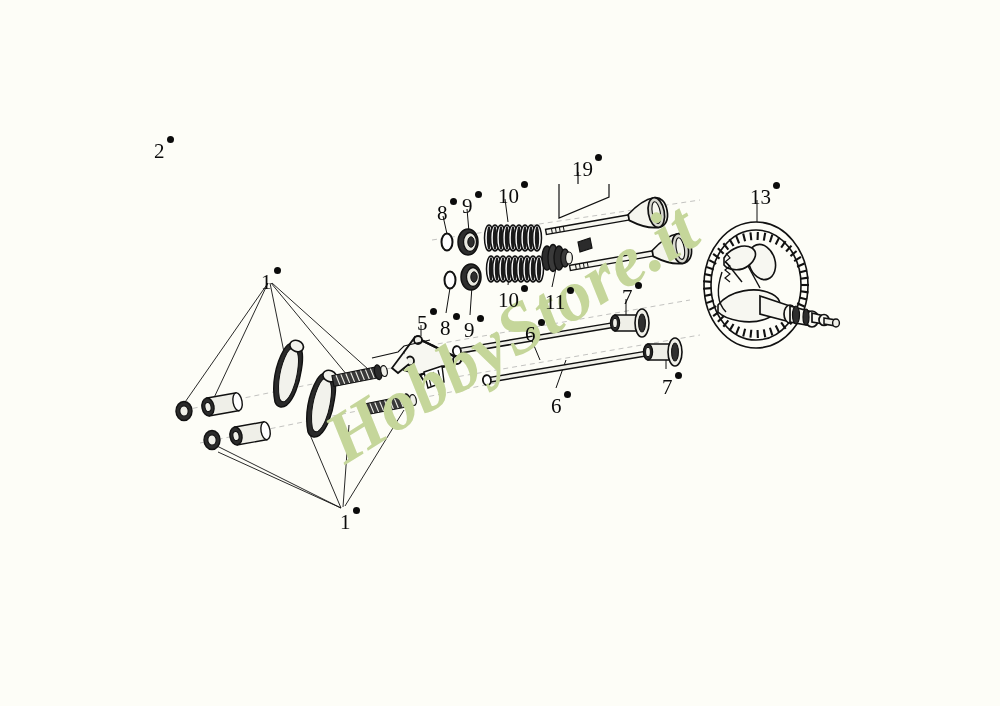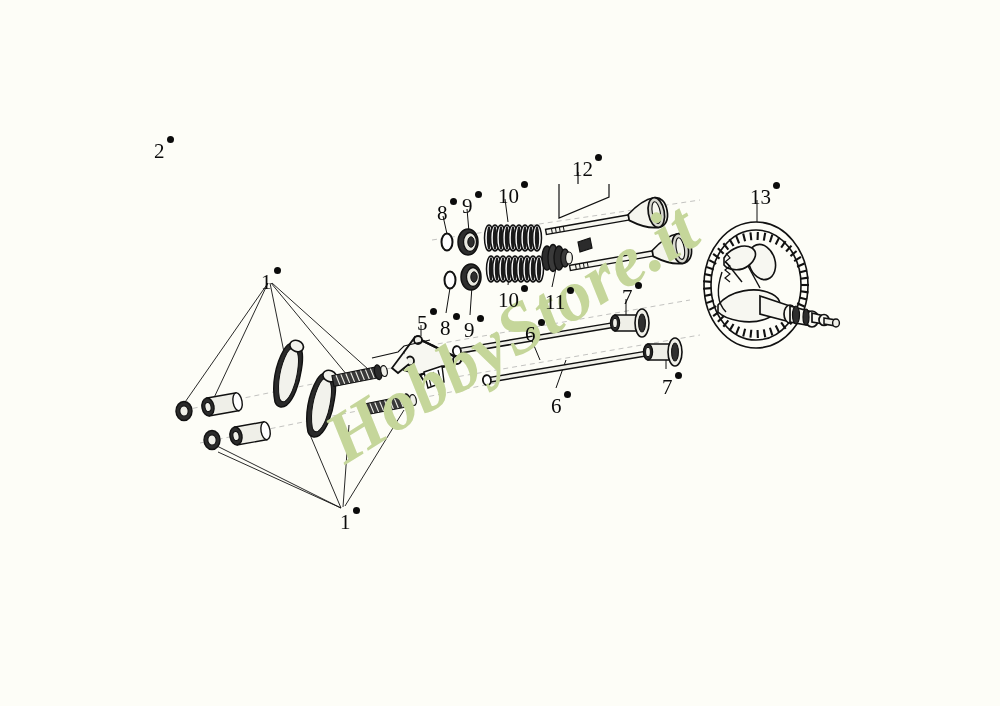--- a/index.html
+++ b/index.html
@@ -520,21 +520,21 @@
       <ellipse cx="836" cy="323" rx="3.4" ry="4" fill="#efefe8" stroke="#111" stroke-width="1.4"></ellipse>
     </g>
   </svg>
 
   <svg id="watermark" viewBox="0 0 1000 706" width="1000" height="706" xmlns="http://www.w3.org/2000/svg">
     <text class="wm-text" x="345" y="465" font-size="72" fill="#c5d69a" transform="rotate(-32 345 465)">HobbyStore.it</text>
   </svg>
 
   <div id="labels">
       <div class="lbl" style="left: 154px; top: 141px;"><span>2</span><span class="dot"></span></div>
-      <div class="lbl" style="left: 572px; top: 159px;"><span>12</span><span class="dot"></span></div>
+      <div class="lbl" style="left: 572px; top: 159px;"><span>19</span><span class="dot"></span></div>
       <div class="lbl" style="left: 750px; top: 187px; text-align: right;"><span>13</span><span class="dot"></span></div>
       <div class="lbl" style="left: 498px; top: 186px;"><span>10</span><span class="dot"></span></div>
       <div class="lbl" style="left: 462px; top: 196px;"><span>9</span><span class="dot"></span></div>
       <div class="lbl" style="left: 437px; top: 203px;"><span>8</span><span class="dot"></span></div>
       <div class="lbl" style="left: 261px; top: 272px;"><span>1</span><span class="dot"></span></div>
       <div class="lbl" style="left: 498px; top: 290px;"><span>10</span><span class="dot"></span></div>
       <div class="lbl" style="left: 545px; top: 292px;"><span>11</span><span class="dot"></span></div>
       <div class="lbl" style="left: 622px; top: 287px;"><span>7</span><span class="dot"></span></div>
       <div class="lbl" style="left: 440px; top: 318px;"><span>8</span><span class="dot"></span></div>
       <div class="lbl" style="left: 464px; top: 320px;"><span>9</span><span class="dot"></span></div>

